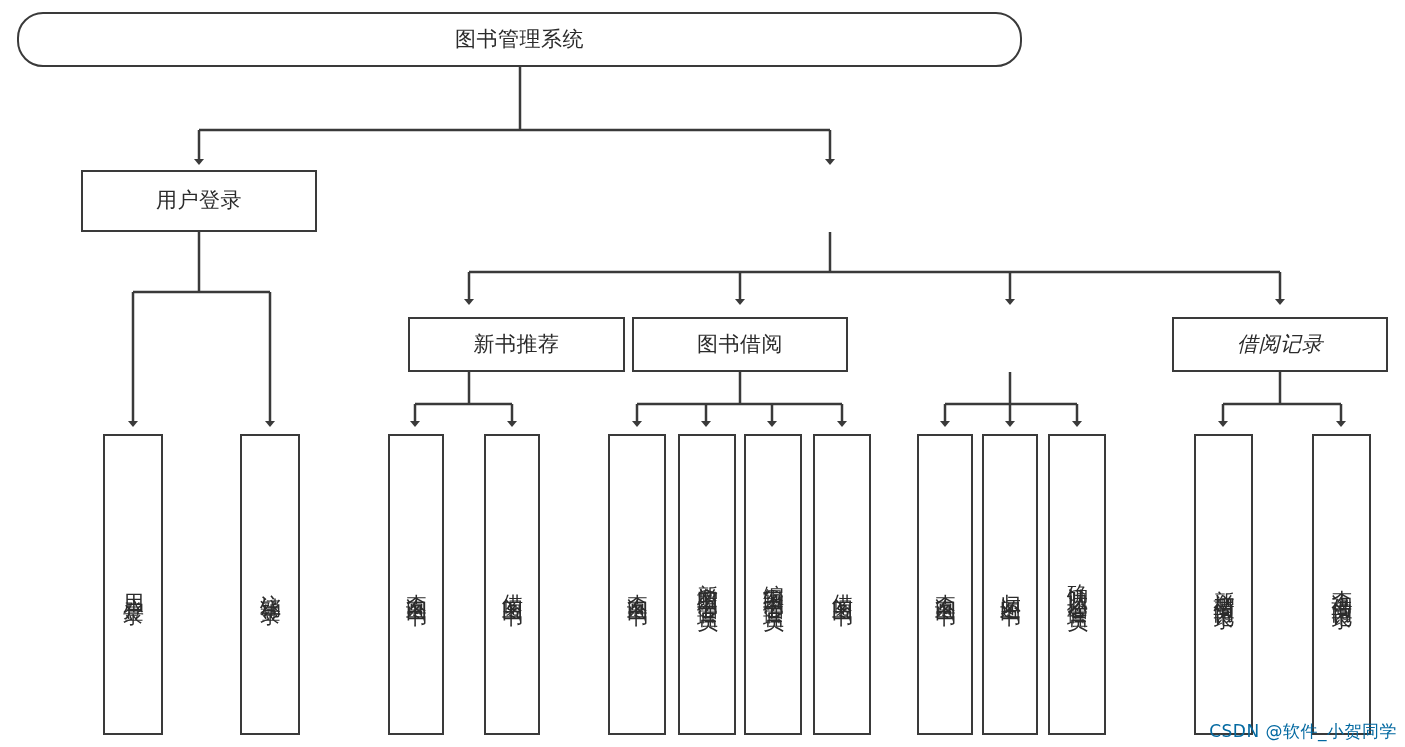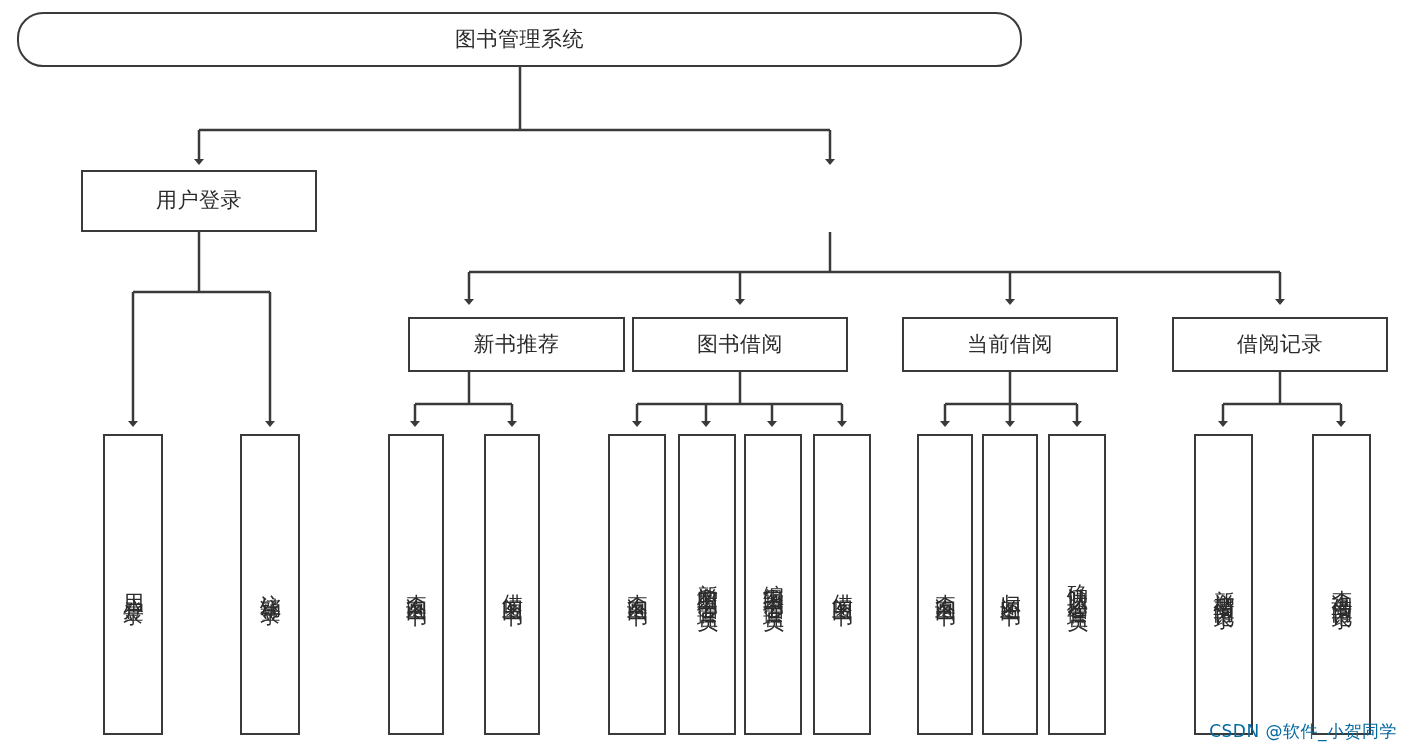--- a/index.html
+++ b/index.html
@@ -126,24 +126,21 @@
   <div class="node h" style="left:81px; top:170px; width:236px; height:62px;">
     <span>用户登录</span>
   </div>
 
   <div class="node h" style="left:360px; top:317px; width:217px; height:55px;margin-left:48px;">
     <span>新书推荐</span>
   </div>
   <div class="node h" style="left:632px; top:317px; width:216px; height:55px;">
     <span>图书借阅</span>
   </div>
-  <div class="node h" style="left:902px; top:317px; width:216px; height:55px;">
-    <span>当前借阅</span>
-  </div>
-  <div class="node h" style="left:1172px; top:317px; width:216px; height:55px;">
+  <div class="node h" style="left:1172px; top:317px; width:216px; height:55px;font-style:italic;">
     <span>借阅记录</span>
   </div>
 
   <div class="node v" style="left:103px; top:434px; width:60px; height:301px;">
     <span class="vtext">用户登录</span>
   </div>
   <div class="node v" style="left:240px; top:434px; width:60px; height:301px;">
     <span class="vtext">注销登录</span>
   </div>
 

